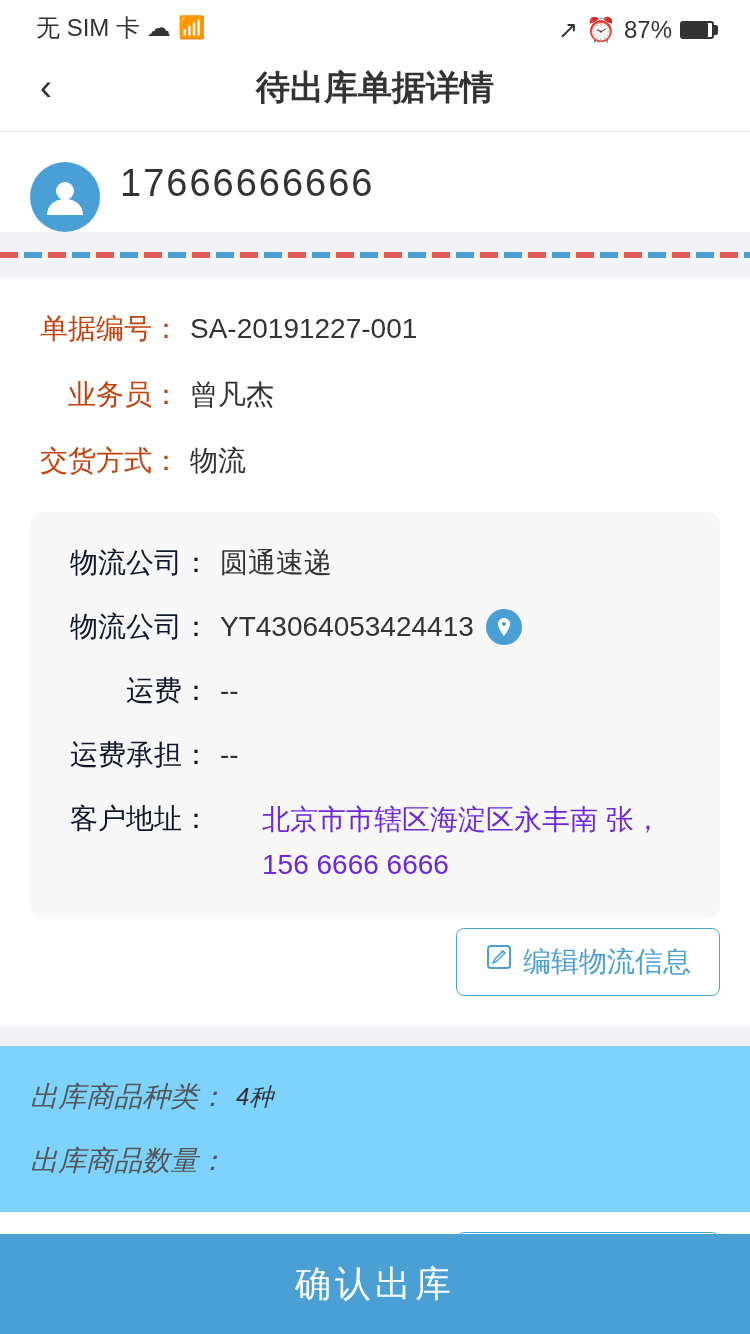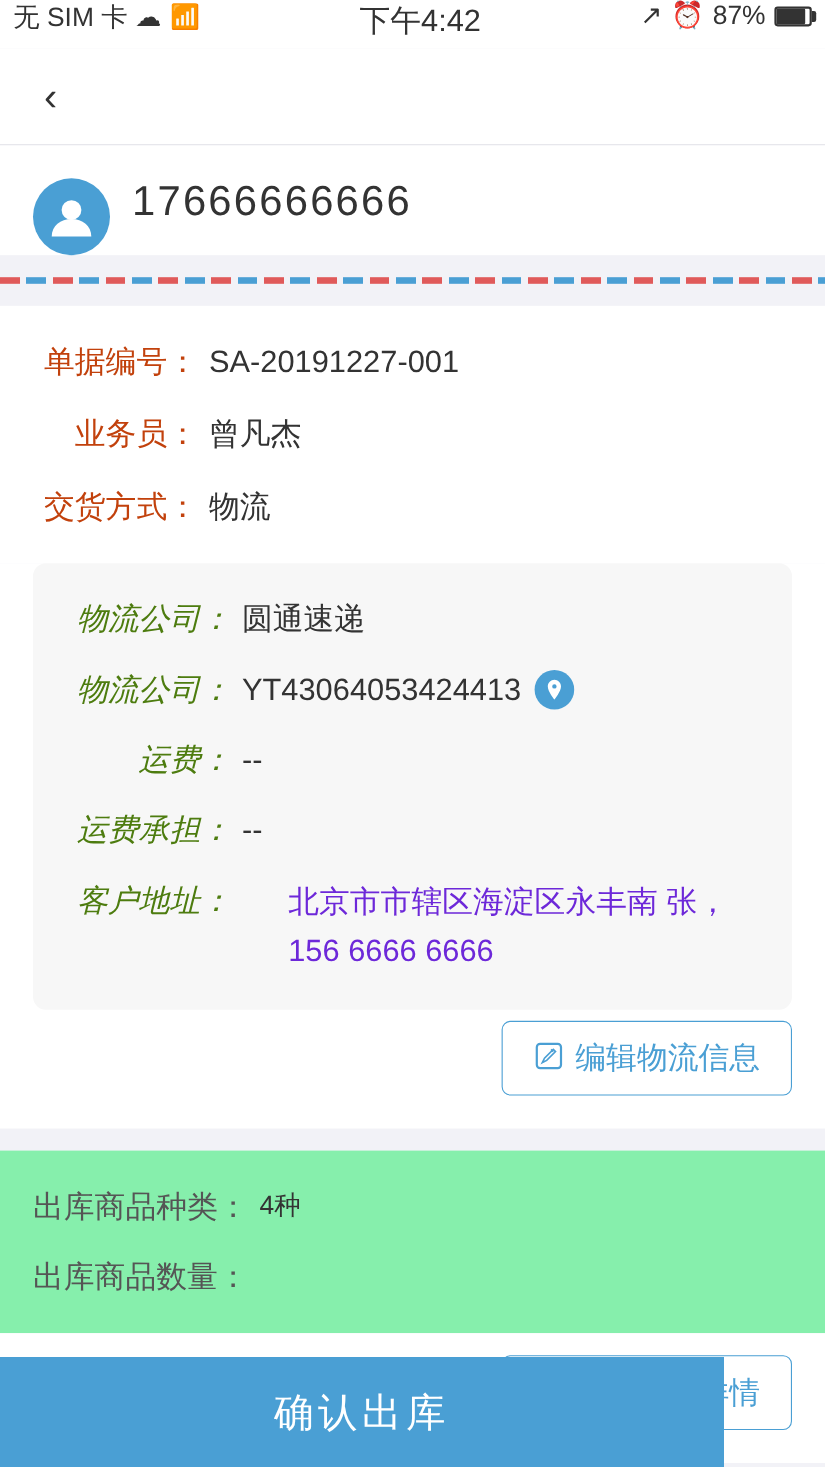--- a/index.html
+++ b/index.html
@@ -13,23 +13,23 @@
       color: #333;
       position: relative;
     }
 
     
     .status-bar {
       width: 750px;
       height: 44px;
       background: #fff;
       display: flex;
-      align-items: flex-start;
+      align-items: flex-end;
       justify-content: space-between;
-      padding: 0 12px;
+      padding: 0 36px;
       font-size: 24px;
       font-weight: 500;
     }
     .status-left { display: flex; align-items: center; gap: 8px; }
     .status-right { display: flex; align-items: center; gap: 8px; }
     .wifi-icon { font-size: 22px; }
 
     
     .nav-bar {
       width: 750px;
@@ -136,27 +136,26 @@
       padding: 30px;
     }
     .logistics-row {
       display: flex;
       align-items: flex-start;
       margin-bottom: 22px;
       line-height: 1.5;
     }
     .logistics-row:last-child { margin-bottom: 0; gap: 42px; }
     .logistics-label {
-      color: #4d7c0f;
+      color: #0f172a;
       font-size: 28px;
       min-width: 160px;
       text-align: right;
       padding-right: 10px;
       flex-shrink: 0;
-      font-style: italic;
     }
     .logistics-value {
       color: #333;
       font-size: 28px;
       flex: 1;
       display: flex;
       align-items: center;
       gap: 12px;
     }
     .location-icon {
@@ -185,38 +184,39 @@
       background: #fff;
       margin-top: -10px;
     }
     .edit-btn {
       border: 1.5px solid #4a9fd4;
       border-radius: 8px;
       padding: 14px 28px;
       color: #4a9fd4;
       font-size: 28px;
       display: flex;
-      align-items: flex-end;
+      align-items: flex-start;
       gap: 10px;
       background: #fff;
       cursor: pointer;
     }
     .edit-icon svg { width: 28px; height: 28px; fill: none; stroke: #4a9fd4; stroke-width: 2; }
 
     
     .section-divider {
       width: 750px;
       height: 20px;
       background: #f2f2f7;
     }
 
     
     .product-section {
-      background: #86efac;
+      background: #7dd3fc;
       padding: 30px 30px;
+      font-style: italic;
     }
     .product-row {
       display: flex;
       align-items: center;
       margin-bottom: 22px;
       line-height: 1.5;
     }
     .product-row:last-child { margin-bottom: 0; }
     .product-label {
       color: #555;
@@ -256,21 +256,21 @@
     .bottom-spacer {
       background: #f2f2f7;
       height: 200px;
     }
 
     
     .confirm-btn-wrap {
       position: fixed;
       bottom: 0;
       left: 0;
-      width: 658px;
+      width: 750px;
       background: #4a9fd4;
       height: 100px;
       display: flex;
       align-items: center;
       justify-content: center;
     }
     .confirm-btn {
       color: #fff;
       font-size: 36px;
       font-weight: 500;
@@ -281,34 +281,34 @@
     }
   </style>
 </head>
 <body>
 
 <div class="status-bar">
   <div class="status-left">
     <span>无 SIM 卡 ☁</span>
     <span class="wifi-icon">📶</span>
   </div>
-  <div style="font-size:28px;font-weight:500;">下午4:42</div>
   <div class="status-right">
     <span>↗</span>
     <span>⏰</span>
     <span>87%</span>
     <span style="display:inline-block;width:34px;height:18px;border:2px solid #333;border-radius:3px;position:relative;">
       <span style="display:block;width:87%;height:100%;background:#333;border-radius:1px;"></span>
       <span style="position:absolute;right:-6px;top:50%;transform:translateY(-50%);width:4px;height:10px;background:#333;border-radius:0 2px 2px 0;"></span>
     </span>
   </div>
 </div>
 
 <div class="nav-bar">
   <span class="nav-back">‹</span>
+  <span class="nav-title">待出库单据详情</span>
 </div>
 
 <div class="content">
 
   <div class="phone-section">
     <div class="avatar">
       <svg viewBox="0 0 44 44">
         <circle cx="22" cy="16" r="9"></circle>
         <path d="M4 40c0-10 8-16 18-16s18 6 18 16"></path>
       </svg>

